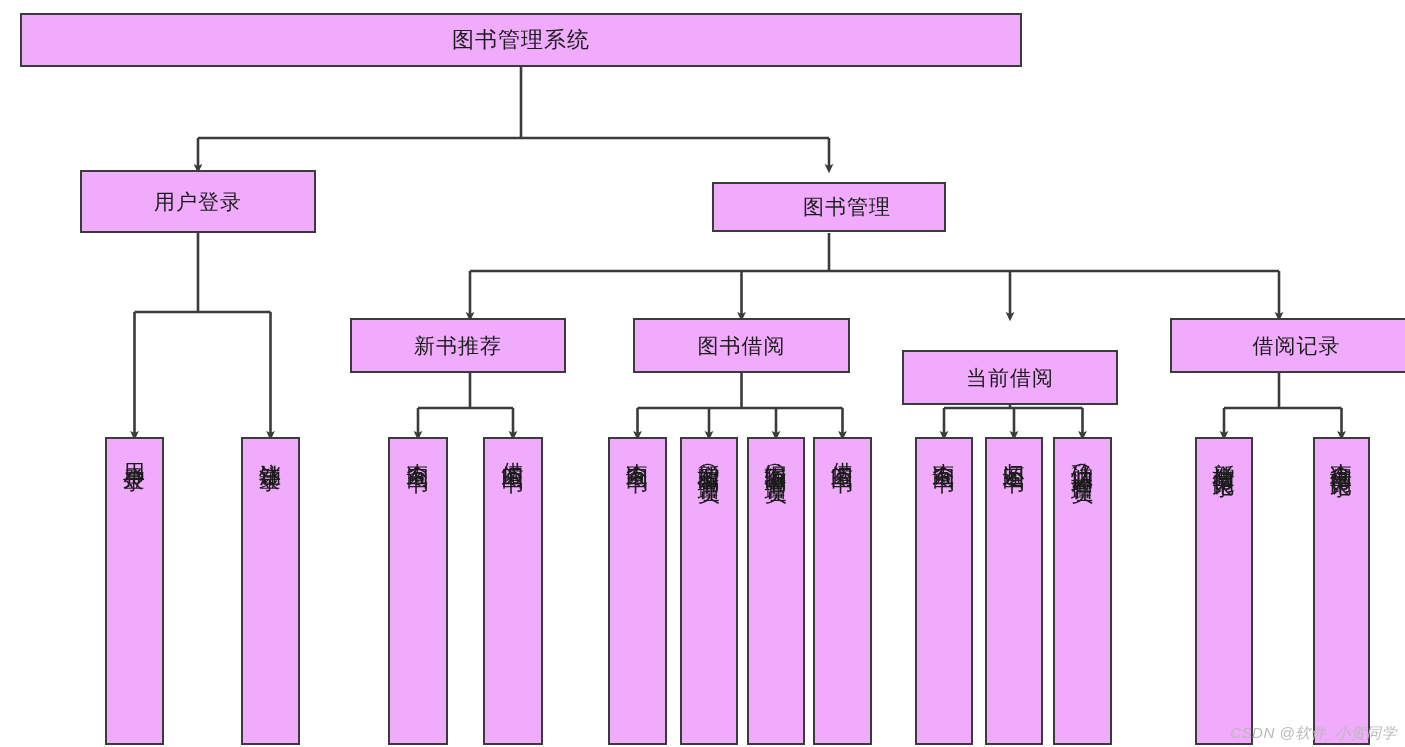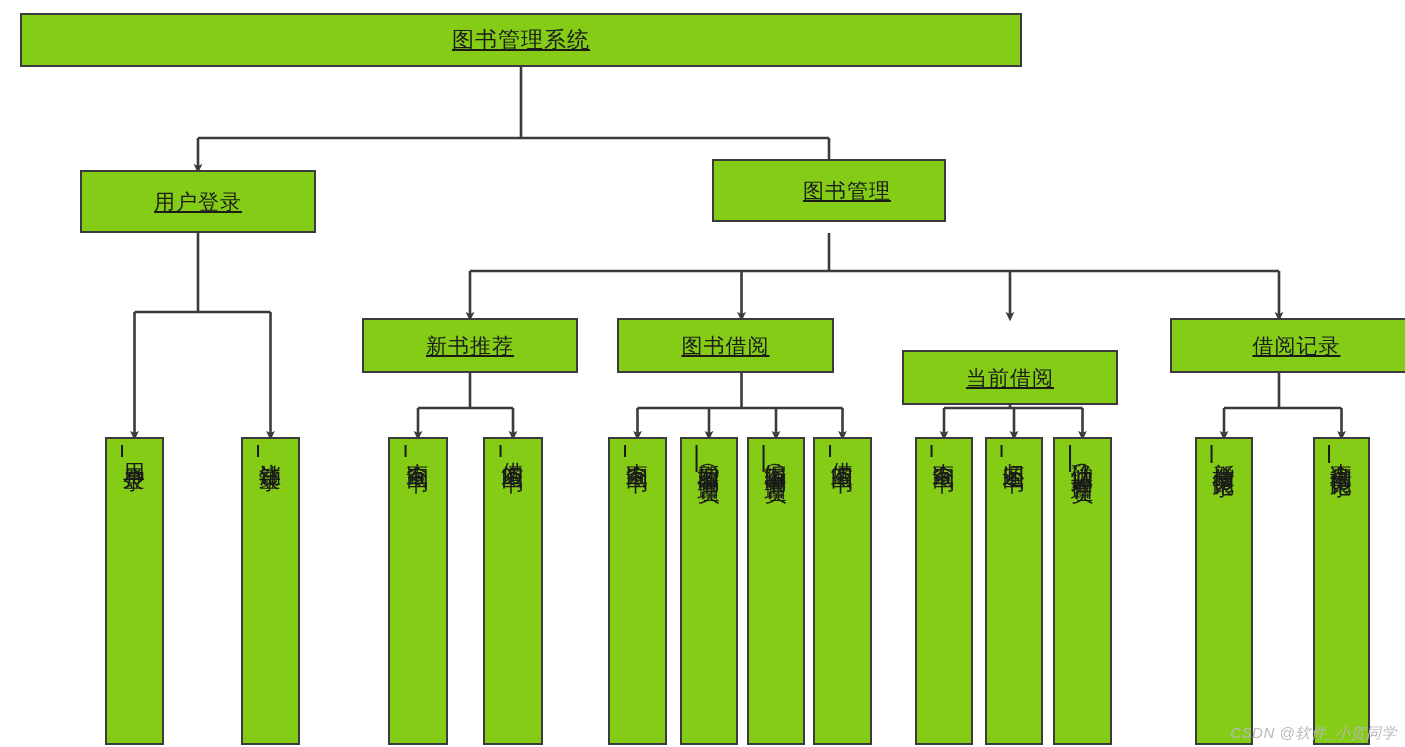--- a/index.html
+++ b/index.html
@@ -6,27 +6,26 @@
   body{
     width:1405px;height:747px;overflow:hidden;
     font-family:"Liberation Sans","DejaVu Sans",sans-serif;
   }
   #stage{position:relative;width:1405px;height:747px;background:#fff;}
   svg.wires{position:absolute;left:0;top:0;width:1405px;height:747px;}
 
   .node{
     position:absolute;
     box-sizing:border-box;
-    background:#84cc16;
+    background:#f0abfc;
     border:2px solid #3b3b3b;
     display:flex;
     align-items:center;
     justify-content:center;
     color:#1b1b1b;
-    text-decoration:underline;
   }
   .node .lbl{
     display:block;
     text-align:center;
     line-height:1.12;
     white-space:pre;
   }
   .node.horiz .lbl{
     font-size:21px;
     letter-spacing:1px;
@@ -108,27 +107,27 @@
       </g>
   </svg>
 
   <div id="node-layer">
       <div class="node horiz root tall" style="left: 20px; top: 13px; width: 1002px; height: 54px;">
         <span class="lbl">图书管理系统</span>
       </div>
       <div class="node horiz" style="left: 80px; top: 170px; width: 236px; height: 63px;">
         <span class="lbl">用户登录</span>
       </div>
-      <div class="node horiz" style="left: 712px; top: 159px; width: 234px; height: 63px; padding-left: 36px;">
+      <div class="node horiz" style="left: 712px; top: 182px; width: 234px; height: 50px; padding-left: 36px;">
         <span class="lbl">图书管理</span>
       </div>
-      <div class="node horiz" style="left: 362px; top: 318px; width: 216px; height: 55px;">
+      <div class="node horiz" style="left: 350px; top: 318px; width: 216px; height: 55px;">
         <span class="lbl">新书推荐</span>
       </div>
-      <div class="node horiz" style="left: 617px; top: 318px; width: 217px; height: 55px;">
+      <div class="node horiz" style="left: 633px; top: 318px; width: 217px; height: 55px;">
         <span class="lbl">图书借阅</span>
       </div>
       <div class="node horiz" style="left: 902px; top: 318px; width: 216px; height: 55px; margin-top: 32px;">
         <span class="lbl">当前借阅</span>
       </div>
       <div class="node horiz" style="left: 1170px; top: 318px; width: 253px; height: 55px;">
         <span class="lbl">借阅记录</span>
       </div>
       <div class="node vert" style="left: 105px; top: 437px; width: 59px; height: 308px;">
         <span class="lbl">用户登录</span>

